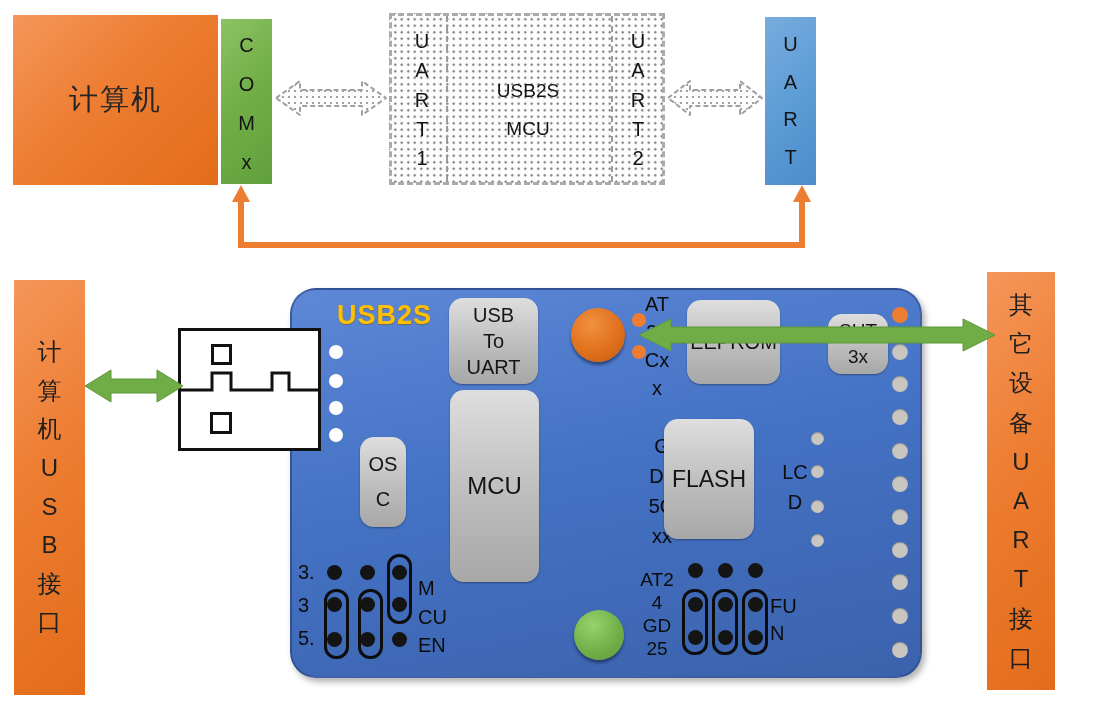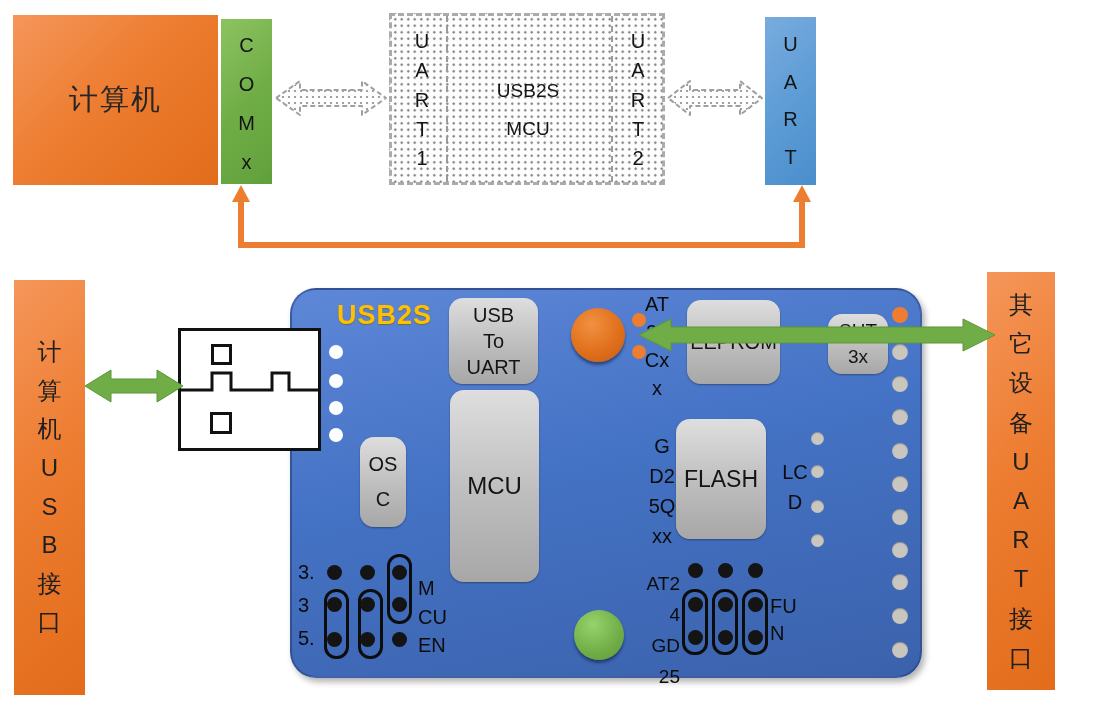--- a/index.html
+++ b/index.html
@@ -152,39 +152,39 @@
     <div class="abs comp col-flex pre" style="left:68px;top:147px;width:46px;height:90px;font-size:20px;line-height:35px;">OS
 C</div>
 
     <div class="abs comp center-flex" style="left:158px;top:100px;width:89px;height:192px;font-size:24px;">MCU</div>
 
     <div class="abs pre board-label" style="left:350px;top:141px;width:40px;text-align:center;font-size:20px;line-height:30px;">G
 D2
 5Q
 xx</div>
 
-    <div class="abs comp center-flex" style="left:384px;top:129px;width:90px;height:120px;font-size:23px;">FLASH</div>
+    <div class="abs comp center-flex" style="left:372px;top:129px;width:90px;height:120px;font-size:23px;">FLASH</div>
 
     <div class="abs pre board-label" style="left:488px;top:167px;width:30px;text-align:center;font-size:20px;line-height:30px;">LC
 D</div>
 
     <div class="abs pre board-label" style="left:6px;top:266px;width:26px;text-align:left;font-size:20px;line-height:33px;">3.
 3
 5.</div>
     <div class="jumper-outline" style="left:32px;top:299px;width:25px;height:70px;"></div>
     <div class="jumper-outline" style="left:66px;top:299px;width:25px;height:70px;"></div>
     <div class="jumper-outline" style="left:95px;top:264px;width:25px;height:70px;"></div>
     <div class="abs pre board-label" style="left:126px;top:284px;width:40px;text-align:left;font-size:20px;line-height:28.5px;">M
 CU
 EN</div>
 
 
     <div class="abs btn btn-green" style="left:282px;top:320px;width:50px;height:50px;"></div>
 
-    <div class="abs pre board-label" style="left:342px;top:278px;width:46px;text-align:right;font-size:19px;line-height:31px;">AT2
+    <div class="abs pre board-label" style="left:342px;top:278px;width:46px;text-align:center;font-size:19px;line-height:23px;">AT2
 4
 GD
 25</div>
     <div class="jumper-outline" style="left:390px;top:299px;width:26px;height:66px;"></div>
     <div class="jumper-outline" style="left:420px;top:299px;width:26px;height:66px;"></div>
     <div class="jumper-outline" style="left:450px;top:299px;width:26px;height:66px;"></div>
     <div class="abs pre board-label" style="left:478px;top:303px;width:36px;text-align:left;font-size:20px;line-height:27px;">FU
 N</div>
   <div class="dot dot-white" style="left: 37px; top: 55px; width: 14px; height: 14px;"></div>
       <div class="dot dot-white" style="left: 37px; top: 84px; width: 14px; height: 14px;"></div>

